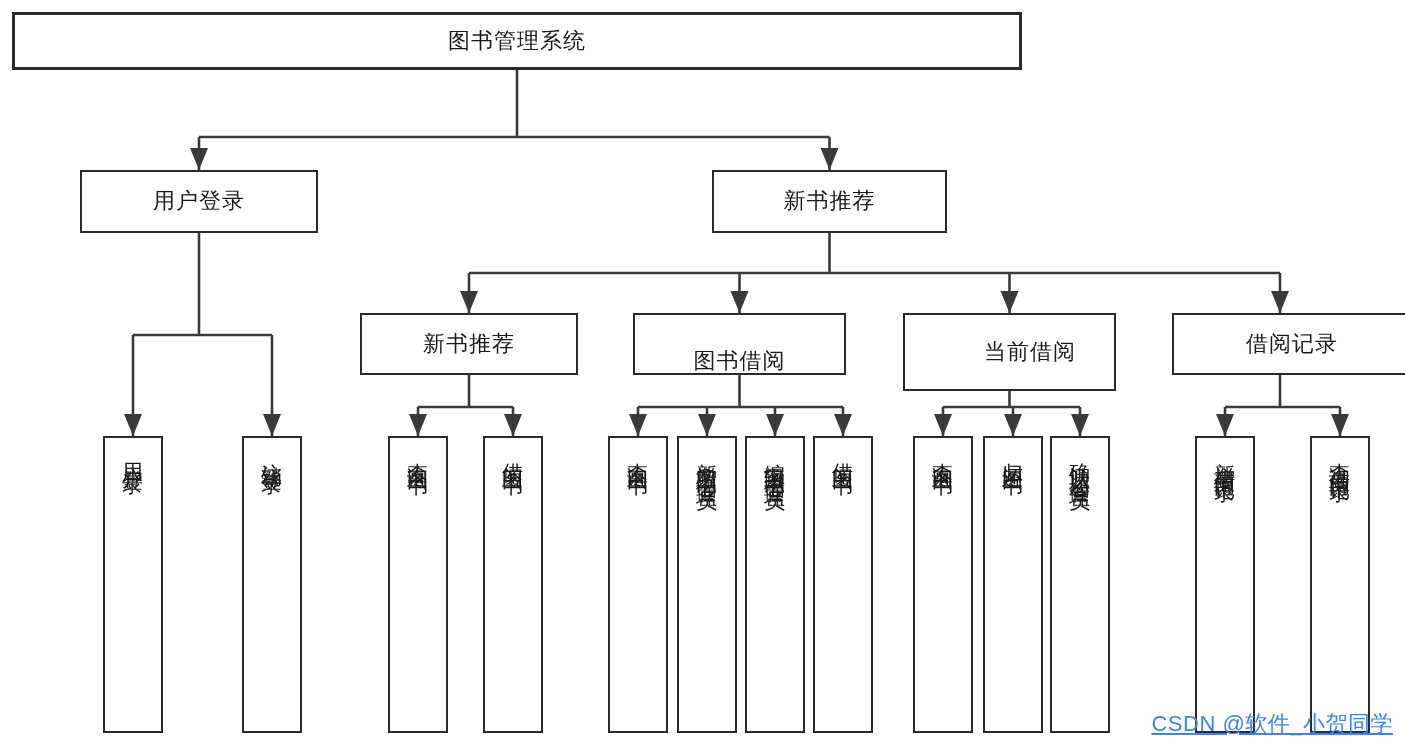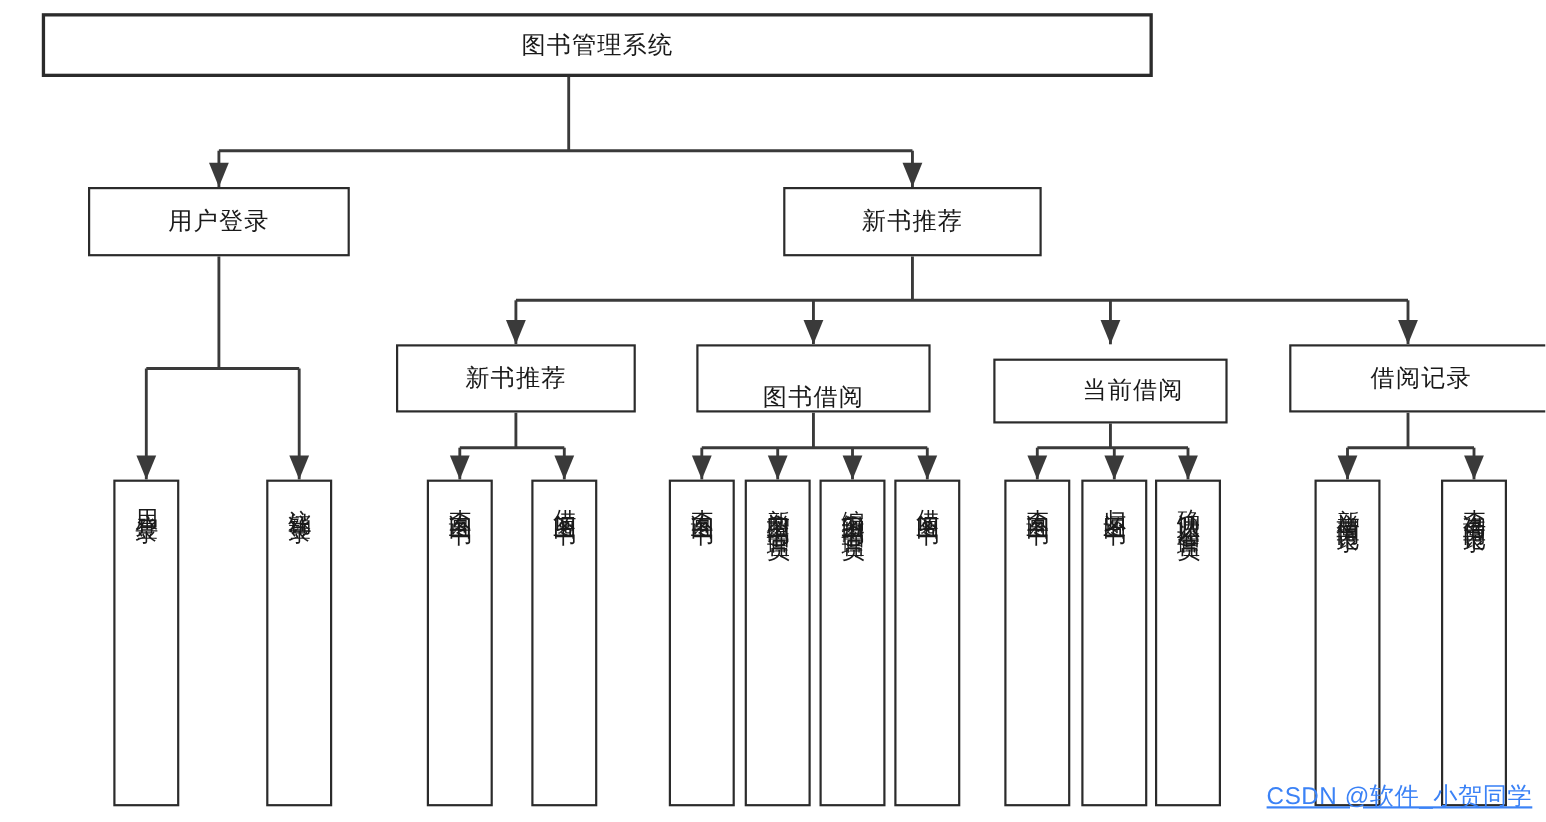--- a/index.html
+++ b/index.html
@@ -119,36 +119,36 @@
       <line x1="1080" y1="407" x2="1080" y2="436" stroke="#3a3a3a" stroke-width="2.6"></line>
       <path d="M1071,414 L1089,414 L1080,436 Z" fill="#3a3a3a"></path>
       <line x1="1280" y1="375" x2="1280" y2="407" stroke="#3a3a3a" stroke-width="2.6"></line>
       <line x1="1225" y1="407" x2="1340" y2="407" stroke="#3a3a3a" stroke-width="2.6"></line>
       <line x1="1225" y1="407" x2="1225" y2="436" stroke="#3a3a3a" stroke-width="2.6"></line>
       <path d="M1216,414 L1234,414 L1225,436 Z" fill="#3a3a3a"></path>
       <line x1="1340" y1="407" x2="1340" y2="436" stroke="#3a3a3a" stroke-width="2.6"></line>
       <path d="M1331,414 L1349,414 L1340,436 Z" fill="#3a3a3a"></path>
     </svg>
   <div id="nodes-layer">
-      <div class="node root" style="left: 12px; top: 12px; width: 1010px; height: 58px; margin-left: 26px;">
+      <div class="node root" style="left: 12px; top: 12px; width: 1010px; height: 58px;">
         <span class="node-label">图书管理系统</span>
       </div>
       <div class="node" style="left: 80px; top: 170px; width: 238px; height: 63px;">
         <span class="node-label">用户登录</span>
       </div>
       <div class="node" style="left: 712px; top: 170px; width: 235px; height: 63px;">
         <span class="node-label">新书推荐</span>
       </div>
       <div class="node" style="left: 360px; top: 313px; width: 218px; height: 62px; justify-content: center;">
         <span class="node-label">新书推荐</span>
       </div>
       <div class="node" style="left: 633px; top: 313px; width: 213px; height: 62px; align-items: flex-end;">
         <span class="node-label">图书借阅</span>
       </div>
-      <div class="node" style="left: 903px; top: 326px; width: 213px; height: 59px; padding-left: 41px;">
+      <div class="node" style="left: 903px; top: 313px; width: 213px; height: 78px; padding-left: 41px;">
         <span class="node-label">当前借阅</span>
       </div>
       <div class="node" style="left: 1172px; top: 313px; width: 240px; height: 62px;">
         <span class="node-label">借阅记录</span>
       </div>
       <div class="node leaf" style="left: 103px; top: 436px; width: 60px; height: 297px;">
         <span class="node-label">用户登录</span>
       </div>
       <div class="node leaf" style="left: 242px; top: 436px; width: 60px; height: 297px;">
         <span class="node-label">注销登录</span>

